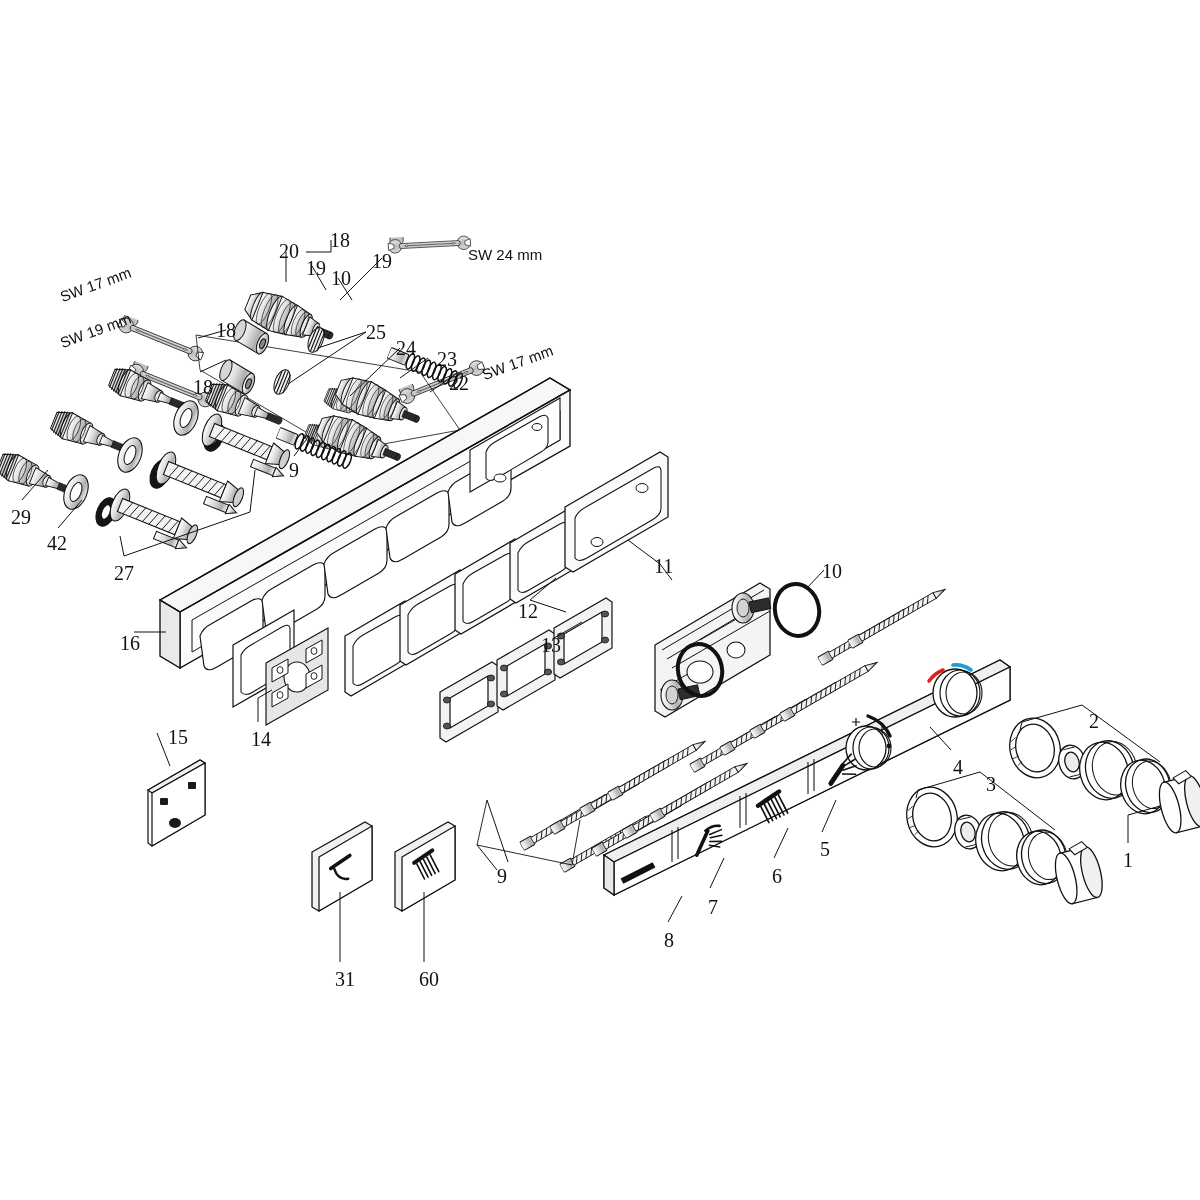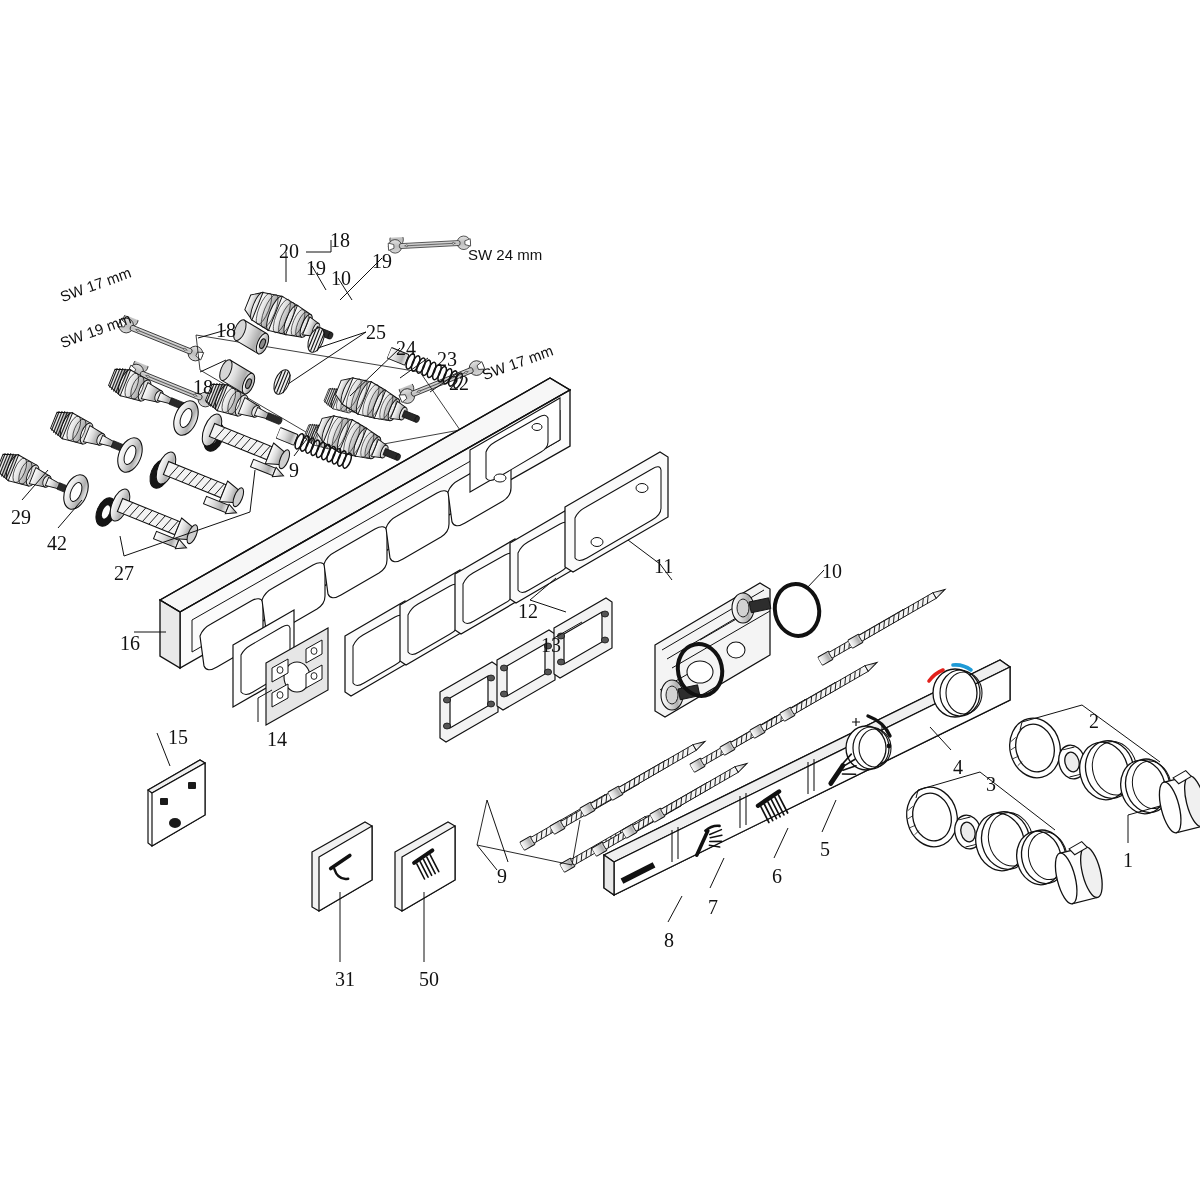--- a/index.html
+++ b/index.html
@@ -688,37 +688,37 @@
       <div class="lbl" style="left: 953px; top: 757px;">4</div>
       <div class="lbl" style="left: 820px; top: 839px;">5</div>
       <div class="lbl" style="left: 772px; top: 866px;">6</div>
       <div class="lbl" style="left: 708px; top: 897px;">7</div>
       <div class="lbl" style="left: 664px; top: 930px;">8</div>
       <div class="lbl" style="left: 497px; top: 866px;">9</div>
       <div class="lbl" style="left: 822px; top: 561px;">10</div>
       <div class="lbl" style="left: 654px; top: 556px;">11</div>
       <div class="lbl" style="left: 518px; top: 601px;">12</div>
       <div class="lbl" style="left: 541px; top: 635px;">13</div>
-      <div class="lbl" style="left: 251px; top: 729px; margin-left: 16px;">14</div>
+      <div class="lbl" style="left: 251px; top: 729px;">14</div>
       <div class="lbl" style="left: 149px; top: 727px; margin-left: 19px;">15</div>
       <div class="lbl" style="left: 120px; top: 633px;">16</div>
       <div class="lbl" style="left: 372px; top: 251px;">19</div>
       <div class="lbl" style="left: 330px; top: 230px;">18</div>
       <div class="lbl" style="left: 306px; top: 258px; text-align: center;">19</div>
       <div class="lbl" style="left: 279px; top: 241px; text-align: center;">20</div>
       <div class="lbl" style="left: 216px; top: 320px;">18</div>
       <div class="lbl" style="left: 449px; top: 365px; margin-top: 8px;">22</div>
       <div class="lbl" style="left: 421px; top: 349px; padding-left: 16px;">23</div>
       <div class="lbl" style="left: 396px; top: 338px;">24</div>
       <div class="lbl" style="left: 366px; top: 322px;">25</div>
       <div class="lbl" style="left: 193px; top: 377px;">18</div>
       <div class="lbl" style="left: 114px; top: 563px; text-align: right;">27</div>
       <div class="lbl" style="left: 47px; top: 533px;">42</div>
       <div class="lbl" style="left: 11px; top: 507px;">29</div>
-      <div class="lbl" style="left: 419px; top: 969px;">50</div>
+      <div class="lbl" style="left: 419px; top: 969px;">60</div>
       <div class="lbl" style="left: 335px; top: 969px;">31</div>
       <div class="lbl" style="left: 331px; top: 268px;">10</div>
       <div class="lbl" style="left: 289px; top: 460px;">9</div>
       <div class="lbl sw" style="left: 468px; top: 247px; transform: rotate(0deg); transform-origin: left top;">SW 24 mm</div>
       <div class="lbl sw" style="left: 58px; top: 290px; transform: rotate(-20deg); transform-origin: left top;">SW 17 mm</div>
       <div class="lbl sw" style="left: 58px; top: 336px; transform: rotate(-20deg); transform-origin: left top;">SW 19 mm</div>
       <div class="lbl sw" style="left: 480px; top: 368px; transform: rotate(-20deg); transform-origin: left top;">SW 17 mm</div>
     </div>
 
 </div>

